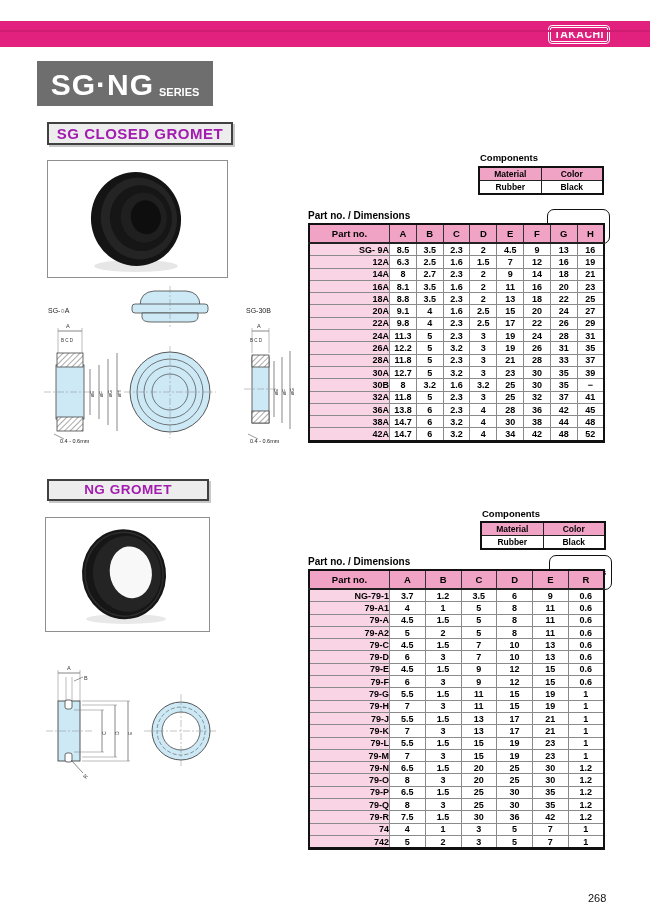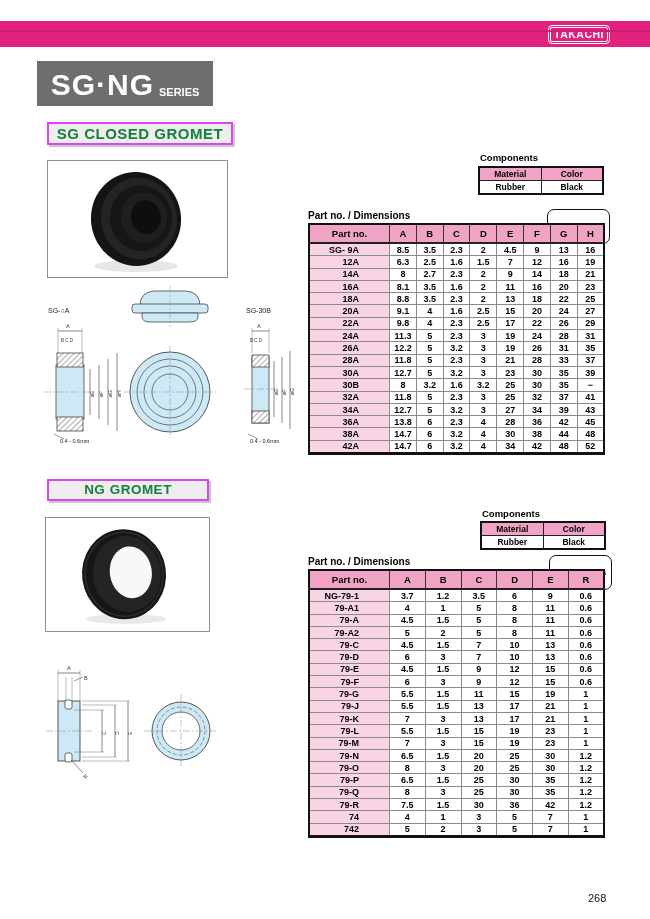--- a/index.html
+++ b/index.html
@@ -13,22 +13,22 @@
   .logo-inner{border:1px solid #fff;border-radius:2px;padding:0 3px;color:#fff;font-weight:bold;
               font-size:10.5px;letter-spacing:.5px;line-height:13px;}
 
   
   .series{position:absolute;left:37px;top:61px;width:176px;height:45px;background:#6E6E6E;
           color:#fff;display:flex;align-items:flex-end;justify-content:center;padding-bottom:7px;box-sizing:border-box;}
   .series-title{font-size:30px;font-weight:bold;letter-spacing:1px;line-height:28px;}
   .series-sub{font-size:11px;font-weight:bold;margin-left:5px;line-height:13px;}
 
   
-  .sec-heading{position:absolute;background:#EDEDED;border:2px solid #d946ef;box-shadow:2px 2px 0 #C8C8C8;
-               font-weight:bold;text-align:center;color:#15803d;box-sizing:content-box;}
+  .sec-heading{position:absolute;background:#EDEDED;border:2px solid #404040;box-shadow:2px 2px 0 #C8C8C8;
+               font-weight:bold;text-align:center;color:#a21caf;box-sizing:content-box;}
   #sg-heading{left:47px;top:122px;width:182px;height:19px;font-size:15px;line-height:19px;letter-spacing:.5px;}
   #ng-heading{left:47px;top:479px;width:158px;height:18px;font-size:13.5px;line-height:18px;letter-spacing:.5px;}
 
   
   .photo{position:absolute;background:#fff;border:1px solid #8F8F8F;}
   #photo-sg{left:47px;top:160px;width:179px;height:116px;}
   #photo-ng{left:45px;top:517px;width:163px;height:113px;}
 
   
   .drawing{position:absolute;}
@@ -45,21 +45,21 @@
   
   .dims-title{position:absolute;font-weight:bold;font-size:10px;color:#000;}
   .pack-badge{position:absolute;border:1px solid #111;border-radius:7px;background:#fff;
               font-size:7.5px;font-weight:bold;padding:12px 5px;line-height:9px;}
   .dim-table{position:absolute;border-collapse:collapse;table-layout:fixed;width:297px;
              border:2px solid #111;border-bottom:3px solid #111;}
   .dim-table th{background:#F1A3C5;font-size:9.5px;font-weight:bold;height:13px;
                 border:1px solid #333;border-bottom:2px solid #222;text-align:center;padding:2px;}
   .dim-table td{font-size:9px;font-weight:bold;height:11.3px;border:1px solid #8A8A8A;
                 text-align:center;padding:0;color:#000;}
-  .dim-table td.col-part{background:#F9D4E5;text-align:right;padding-right:30px;}
+  .dim-table td.col-part{background:#F9D4E5;text-align:right;padding-right:0;}
   .dim-table th:first-child,.dim-table td:first-child{width:75px;}
 
   .page-num{position:absolute;left:588px;top:892px;font-weight:normal;font-size:11px;color:#111;}
 </style>
 </head>
 <body>
 
 <div class="page">
 
   <div class="topbar">
@@ -322,31 +322,20 @@
         <tr>
           <td class="col-part">32A</td>
           <td>11.8</td>
           <td>5</td>
           <td>2.3</td>
           <td>3</td>
           <td>25</td>
           <td>32</td>
           <td>37</td>
           <td>41</td>
-        </tr>
-        <tr>
-          <td class="col-part">34A</td>
-          <td>12.7</td>
-          <td>5</td>
-          <td>3.2</td>
-          <td>3</td>
-          <td>27</td>
-          <td>34</td>
-          <td>39</td>
-          <td>43</td>
         </tr>
         <tr>
           <td class="col-part">36A</td>
           <td>13.8</td>
           <td>6</td>
           <td>2.3</td>
           <td>4</td>
           <td>28</td>
           <td>36</td>
           <td>42</td>
@@ -535,20 +524,29 @@
         <tr>
           <td class="col-part">79-G</td>
           <td>5.5</td>
           <td>1.5</td>
           <td>11</td>
           <td>15</td>
           <td>19</td>
           <td>1</td>
         </tr>
         <tr>
+          <td class="col-part">79-H</td>
+          <td>7</td>
+          <td>3</td>
+          <td>11</td>
+          <td>15</td>
+          <td>19</td>
+          <td>1</td>
+        </tr>
+        <tr>
           <td class="col-part">79-J</td>
           <td>5.5</td>
           <td>1.5</td>
           <td>13</td>
           <td>17</td>
           <td>21</td>
           <td>1</td>
         </tr>
         <tr>
           <td class="col-part">79-K</td>

